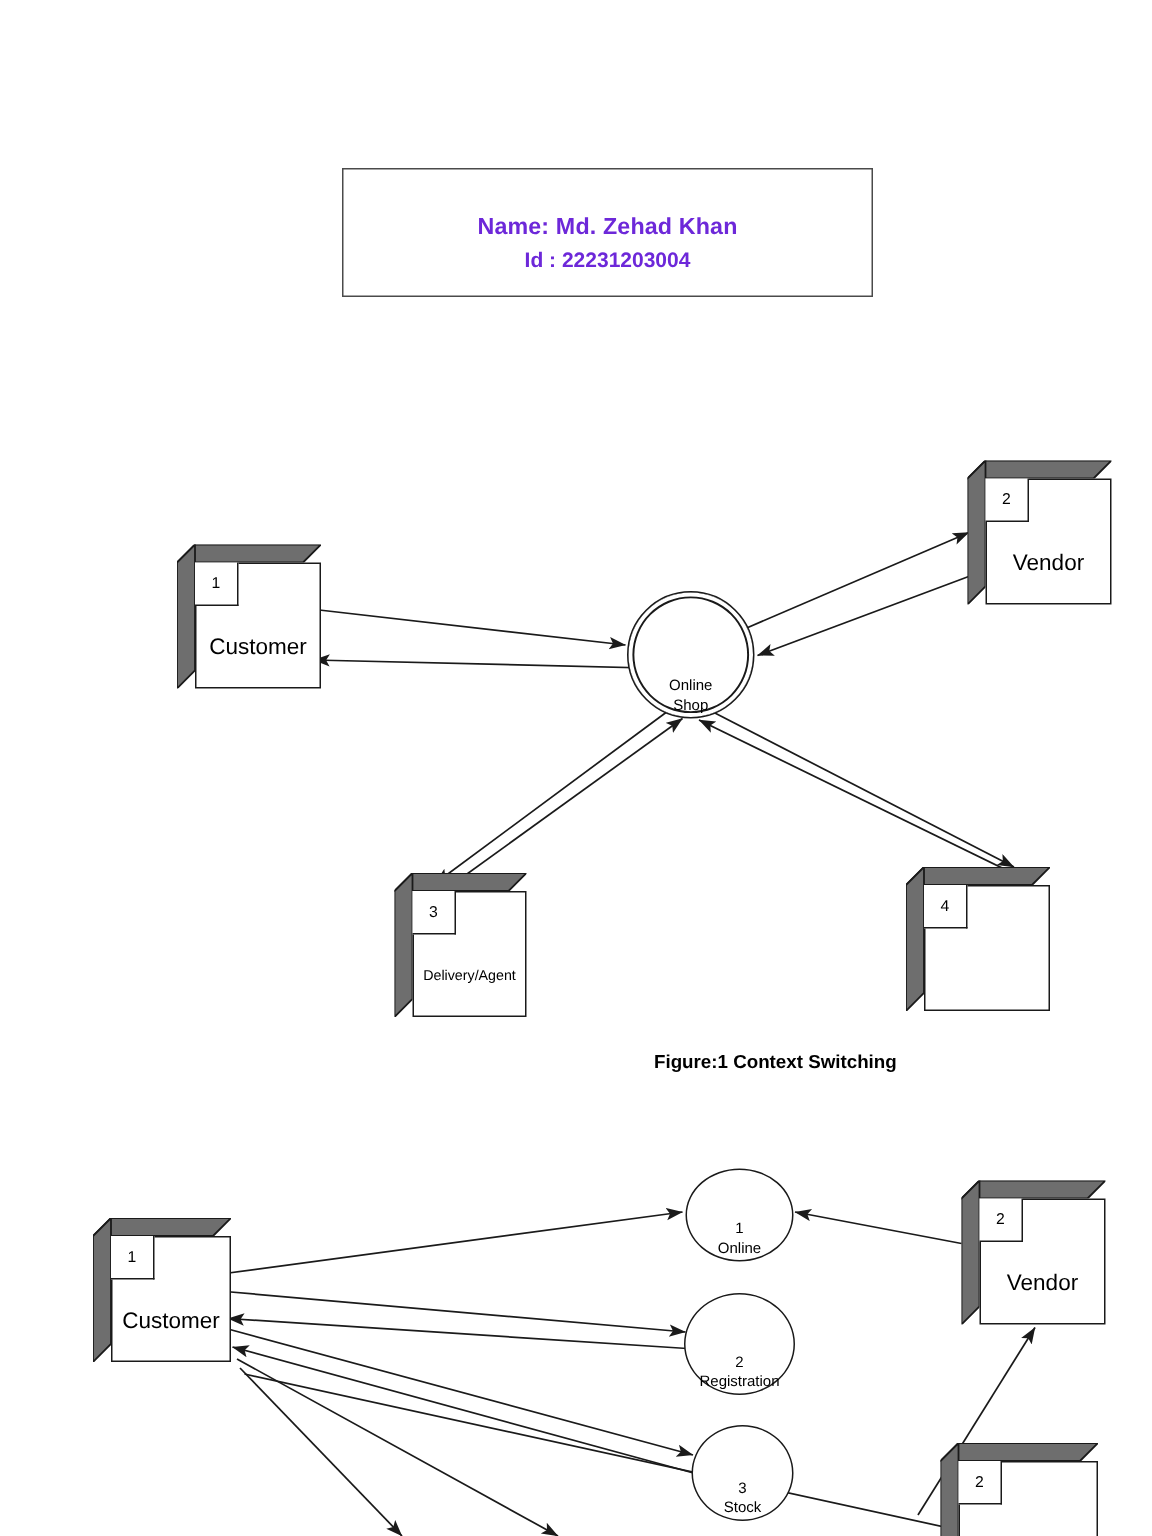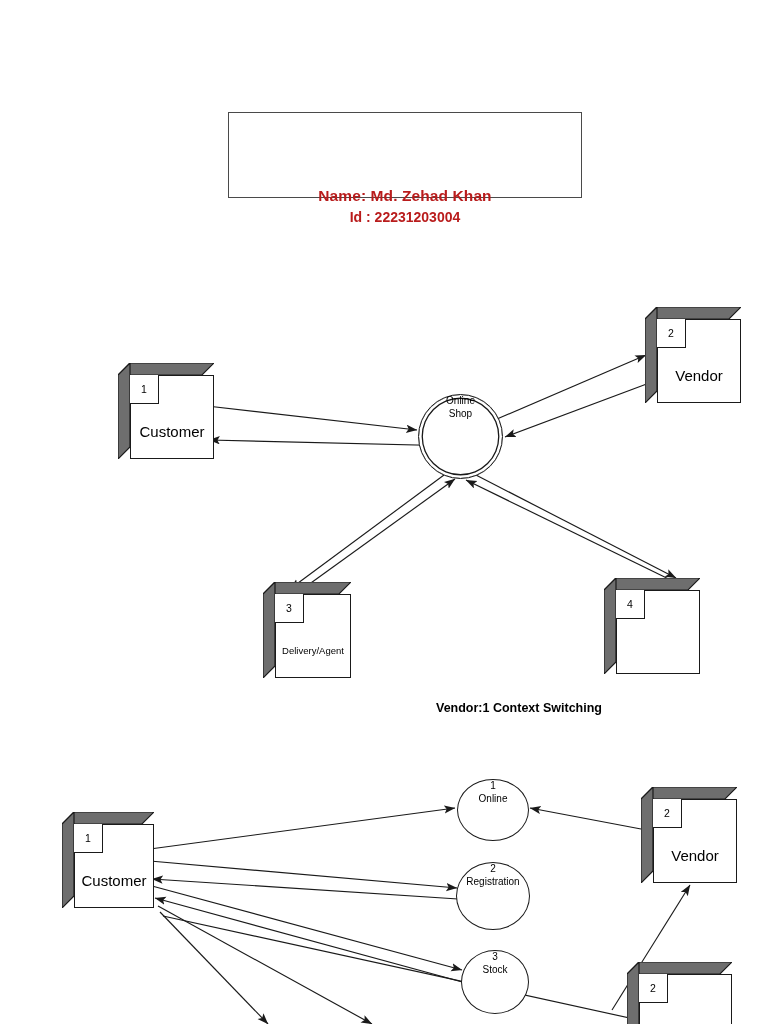--- a/index.html
+++ b/index.html
@@ -113,37 +113,37 @@
   }
   .proc {
     position: absolute;
     border-radius: 50%;
     background: #ffffff;
     border: 1.3px solid #1a1a1a;
     box-sizing: border-box;
     display: flex;
     flex-direction: column;
     align-items: center;
-    justify-content: flex-start;
+    justify-content: flex-end;
     font-size: 10px;
     line-height: 1.28;
     color: #000;
     text-align: center;
   }
   .proc.dbl {
     box-shadow: inset 0 0 0 2.6px #ffffff, inset 0 0 0 3.9px #1a1a1a;
   }
 </style>
 </head>
 <body>
 
 <div id="page">
 
   <div class="hdr-box">
-    <div class="hdr-text" style="color: #b91c1c; margin-top: 44px;">
+    <div class="hdr-text" style="color: #6d28d9;">
       <span class="hdr-name">Name: Md. Zehad Khan</span>
       <span class="hdr-id">Id : 22231203004</span>
     </div>
   </div>
 
   <svg id="diagram-layer" viewBox="0 0 768 1024" xmlns="http://www.w3.org/2000/svg">
     <defs>
       <marker id="ah" markerWidth="11" markerHeight="11" refX="9.4" refY="3.6" orient="auto" markerUnits="strokeWidth">
         <path d="M0,0 L9.6,3.6 L0,7.2 L2.1,3.6 z" fill="#1a1a1a"></path>
       </marker>
@@ -219,21 +219,21 @@
     </svg>
     <div class="face"></div>
     <div class="num">4</div>
   </div>
 
   <div class="proc dbl" style="left:418px; top:394px; width:85px; height:85px;">
     <span>Online</span>
     <span>Shop</span>
   </div>
 
-  <div class="caption" style="left:436px; top:701px;">Vendor:1 Context Switching</div>
+  <div class="caption" style="left:436px; top:701px;">Figure:1 Context Switching</div>
 
   <div class="entity" style="left:62px; top:812px; width:92px; height:96px;">
     <svg width="92" height="96" style="position:absolute;left:0;top:0;">
       <polygon points="0,12 12,0 92,0 80,12" fill="#6e6e6e" stroke="#1a1a1a" stroke-width="1.2"></polygon>
       <polygon points="0,12 12,0 12,84 0,96" fill="#6e6e6e" stroke="#1a1a1a" stroke-width="1.2"></polygon>
     </svg>
     <div class="face"></div>
     <div class="num">1</div>
     <div class="ename">Customer</div>
   </div>

